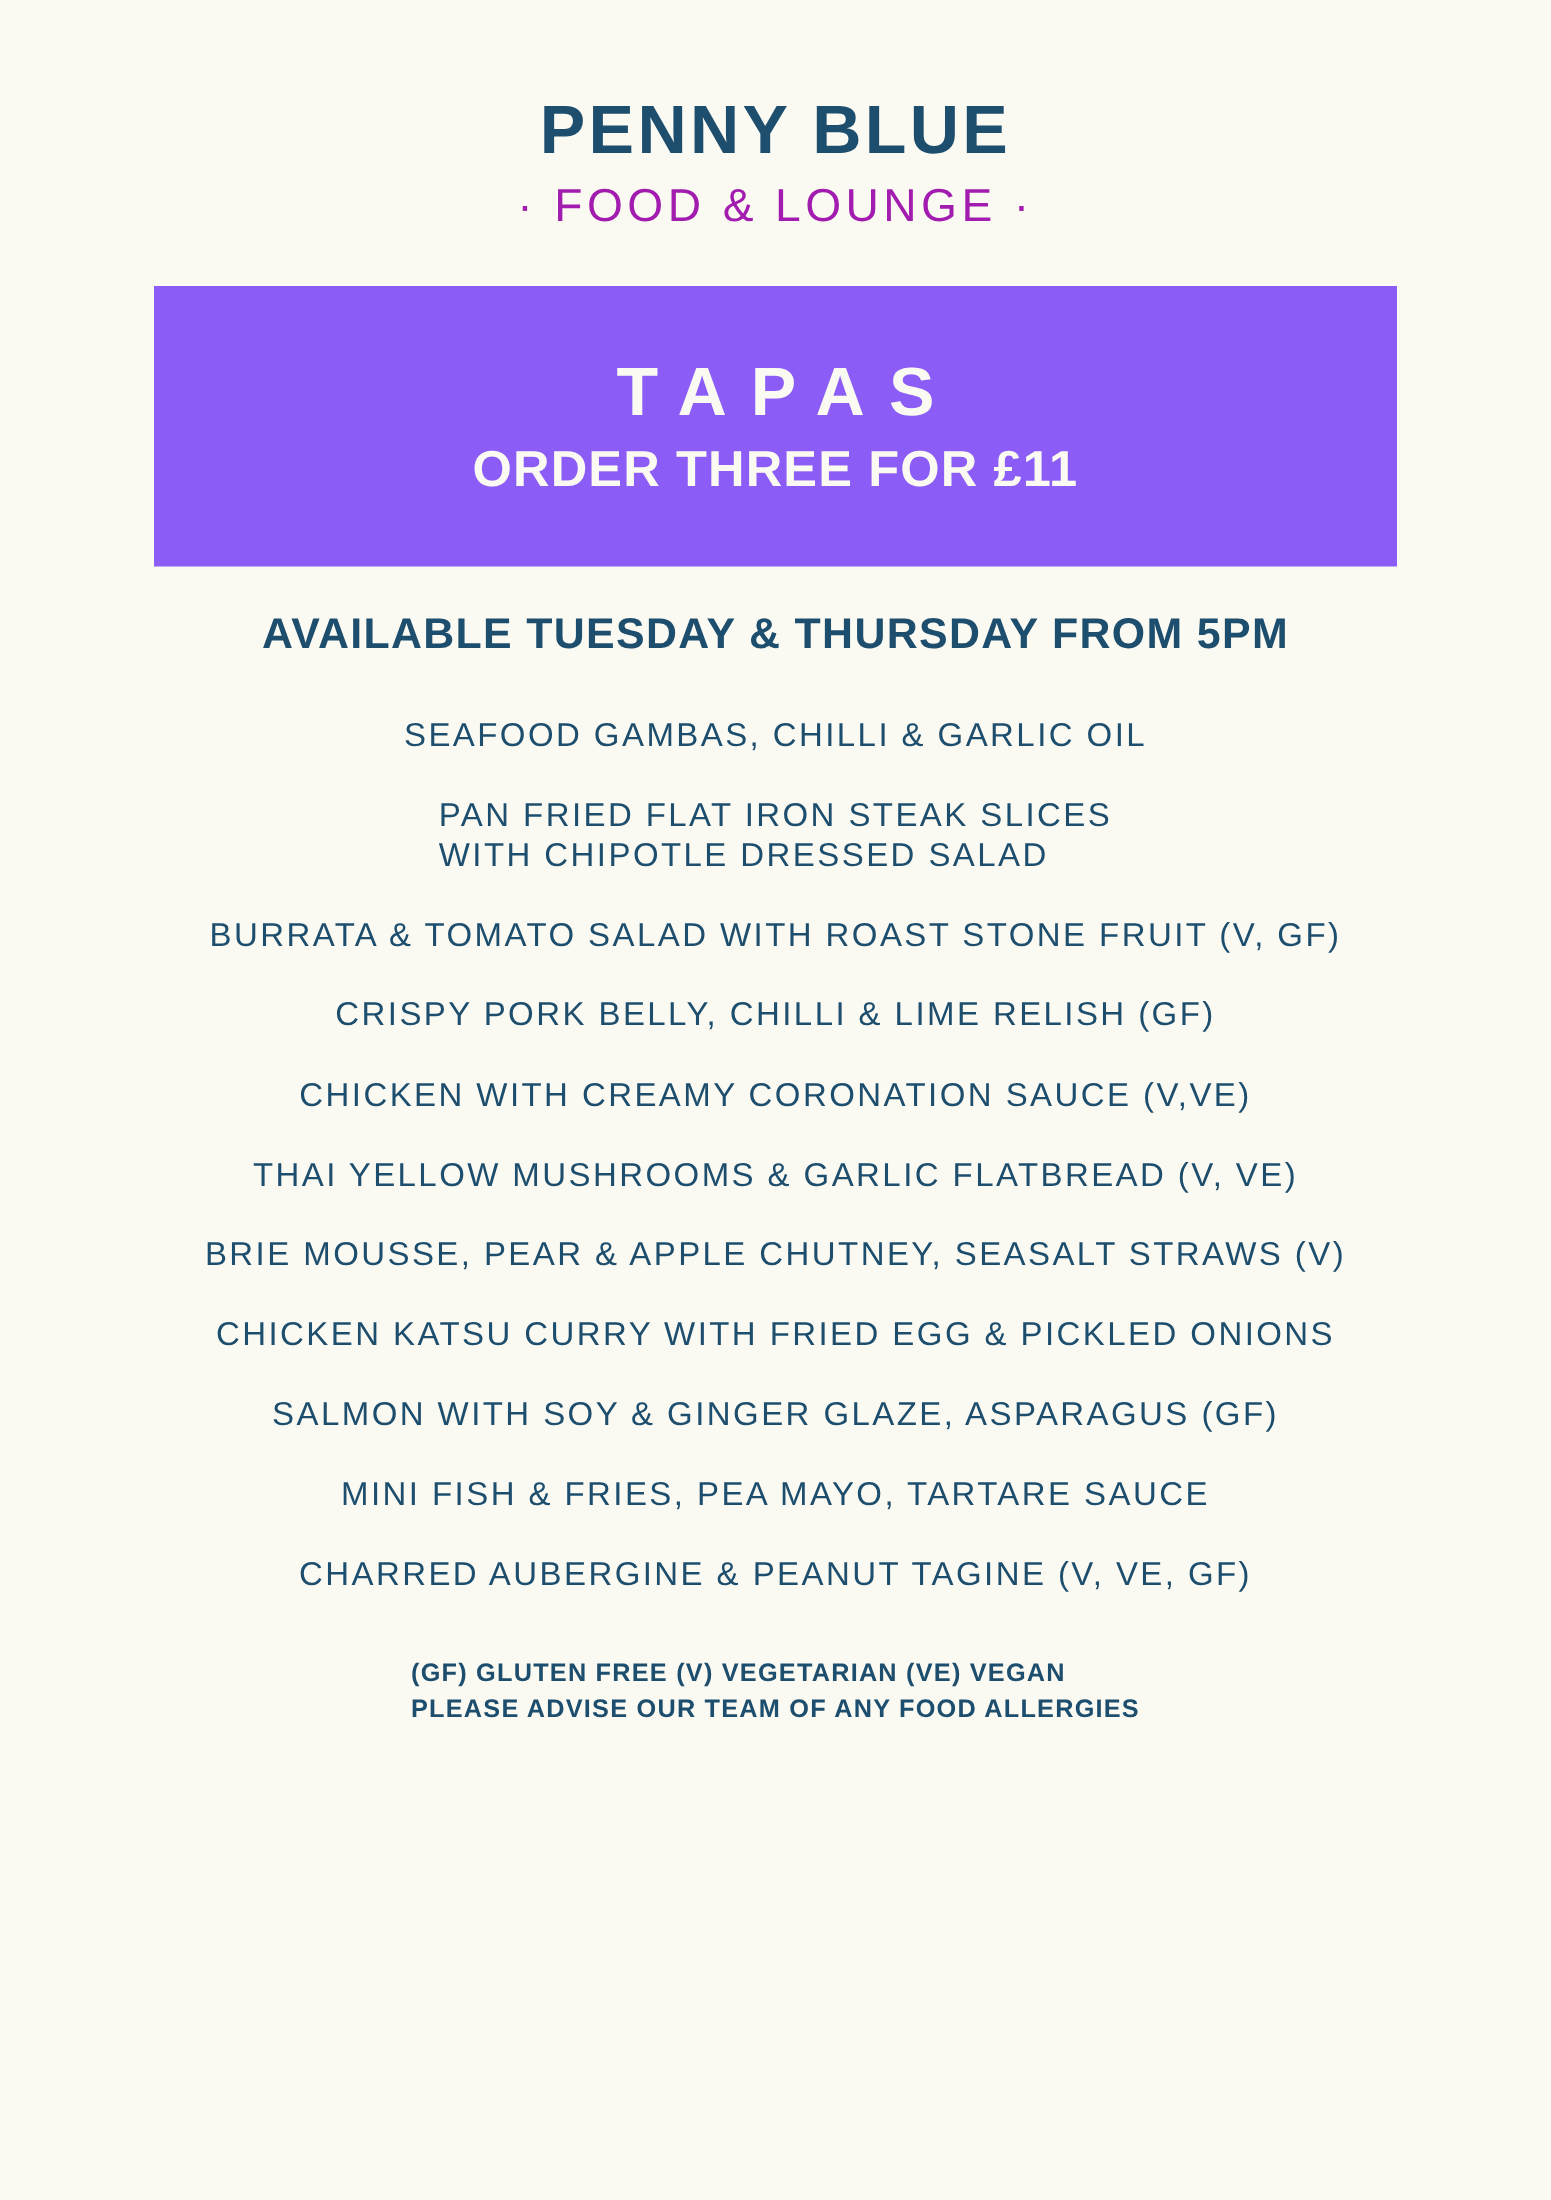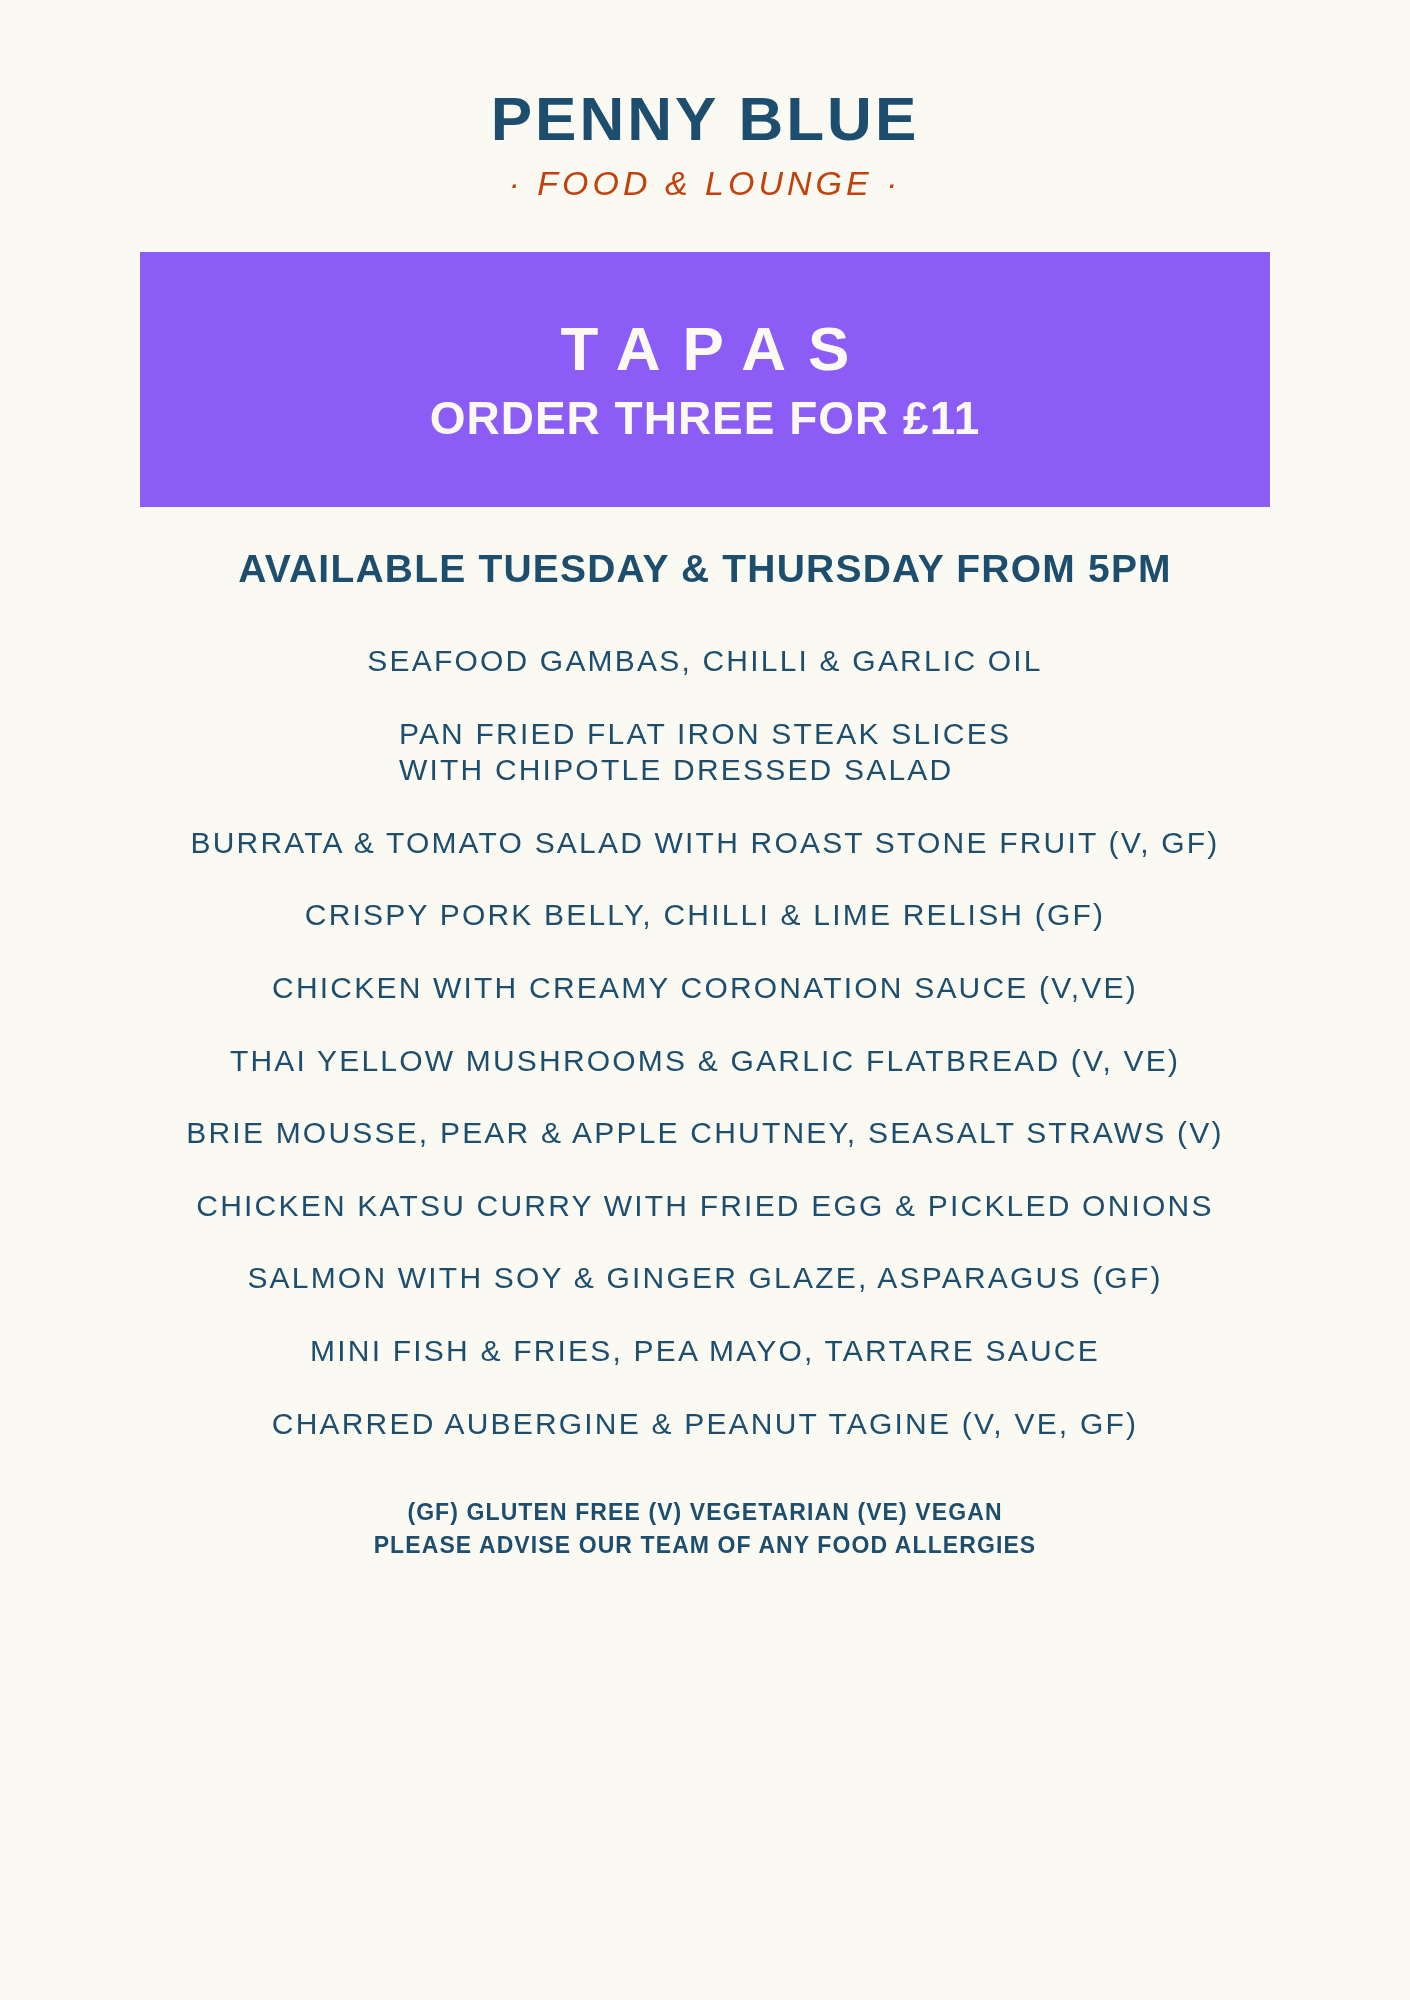--- a/index.html
+++ b/index.html
@@ -31,25 +31,24 @@
   }
   .brand-name {
     font-size: 62px;
     font-weight: bold;
     letter-spacing: 3px;
     color: #1e4e6e;
     line-height: 1;
   }
   .brand-sub {
     margin-top: 16px;
-    font-size: 34px;
+    font-size: 42px;
     letter-spacing: 4px;
-    color: #c2410c;
+    color: #a21caf;
     line-height: 1;
-    font-style: italic;
   }
 
   
   .banner {
     margin-top: 52px;
     width: 1130px;
     height: 255px;
     background: #8b5cf6;
     display: flex;
     flex-direction: column;
@@ -98,21 +97,20 @@
     color: #1e4e6e;
     text-align: left;
     line-height: 1.22;
     margin-bottom: 36px;
     white-space: pre-line;
   }
 
   
   .footer {
     margin-top: 18px;
-    text-align: center;
   }
   .footer-line {
     font-size: 23px;
     font-weight: bold;
     letter-spacing: 1.1px;
     color: #1e4e6e;
     line-height: 1.45;
   }
 </style>
 </head>

